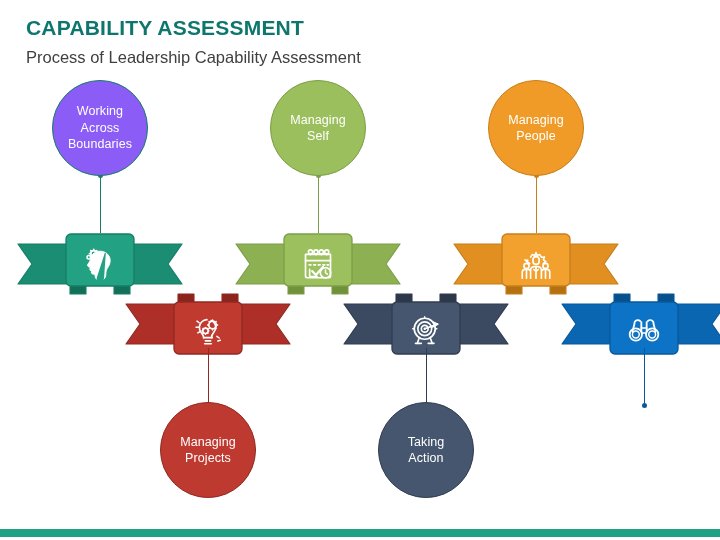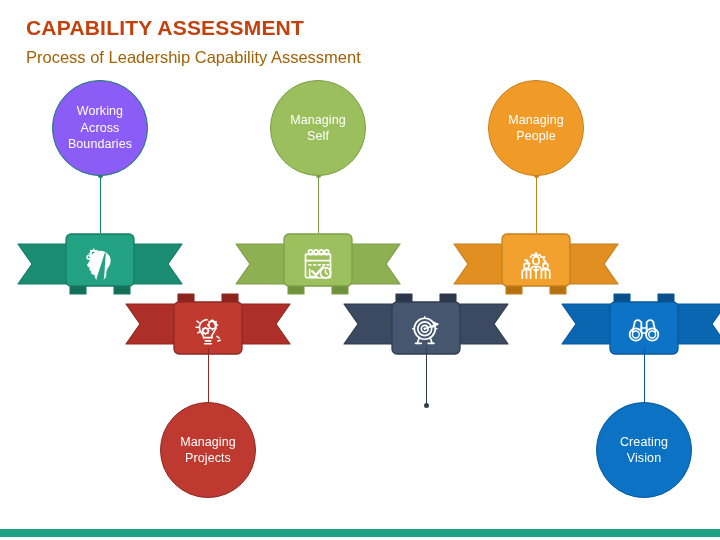--- a/index.html
+++ b/index.html
@@ -17,30 +17,30 @@
   }
 
   
   #slide-title {
     position: absolute;
     left: 26px;
     top: 16px;
     font-size: 21px;
     font-weight: bold;
     letter-spacing: 0.2px;
-    color: #c2410c;
+    color: #0f766e;
     white-space: nowrap;
   }
   #slide-subtitle {
     position: absolute;
     left: 26px;
     top: 48px;
     font-size: 16.5px;
     font-weight: normal;
-    color: #a16207;
+    color: #404040;
     white-space: nowrap;
   }
 
   
   #bottom-bar {
     position: absolute;
     left: 0;
     bottom: 3px;
     width: 720px;
     height: 8px;
@@ -301,20 +301,23 @@
       <circle cx="22.5" cy="22.5" r="1.5" fill="#fff" stroke="none"></circle>
       <path d="M22.5 22.5L38 17" stroke-width="2.2"></path>
       <path d="M38 17l-5 -2.6 1.1 3.4-2.3 2.8 6.2-3.6z" fill="#fff" stroke-width="1.6"></path>
       <path d="M15.5 34.6L13.6 40M29.5 34.6L31.4 40"></path>
       <path d="M11.4 40h7M26.6 40h7"></path>
       <path d="M9.9 22.5h-1.9M37 22.5h-1.7M22.5 9.9V8" stroke-width="1.6"></path>
     </svg>
         </div>
       </div>
       <div class="connector" style="background: rgb(48, 60, 80);"></div>
+      <div class="node-circle" style="background: rgb(69, 86, 110); border: 1.2px solid rgb(48, 60, 80);">
+        <span>Taking<br>Action</span>
+      </div>
     </div>
     <div class="cluster cluster-bottom" style="left: 554px; top: 288px;">
       <div class="ribbon">
   <svg viewBox="0 0 180 72" xmlns="http://www.w3.org/2000/svg">
     <g transform="translate(0,72) scale(1,-1)">
 
       <path d="M8 16 L62 16 L62 56 L8 56 L22 36 Z" fill="#0A66B0" stroke="#08599B" stroke-width="1.2" stroke-linejoin="round"></path>
 
       <path d="M172 16 L118 16 L118 56 L172 56 L158 36 Z" fill="#0A66B0" stroke="#08599B" stroke-width="1.2" stroke-linejoin="round"></path>
 
@@ -333,19 +336,16 @@
       <path d="M20.8 21.6h6.4" stroke-width="2"></path>
       <circle cx="14.2" cy="29.4" r="7.4"></circle>
       <circle cx="33.8" cy="29.4" r="7.4"></circle>
       <circle cx="14.2" cy="29.4" r="4.1" stroke-width="1.8"></circle>
       <circle cx="33.8" cy="29.4" r="4.1" stroke-width="1.8"></circle>
       <path d="M21.4 27.5h5.2" stroke-width="1.8"></path>
     </svg>
         </div>
       </div>
       <div class="connector" style="background: rgb(8, 89, 155);"></div>
-      <div class="node-circle" style="background: rgb(11, 114, 196); border: 1.2px solid rgb(8, 89, 155);">
-        <span>Creating<br>Vision</span>
-      </div>
     </div>
   </div>
 
 <div id="bottom-bar" style="background: rgb(32, 160, 133);"></div>
 
 </body></html>

